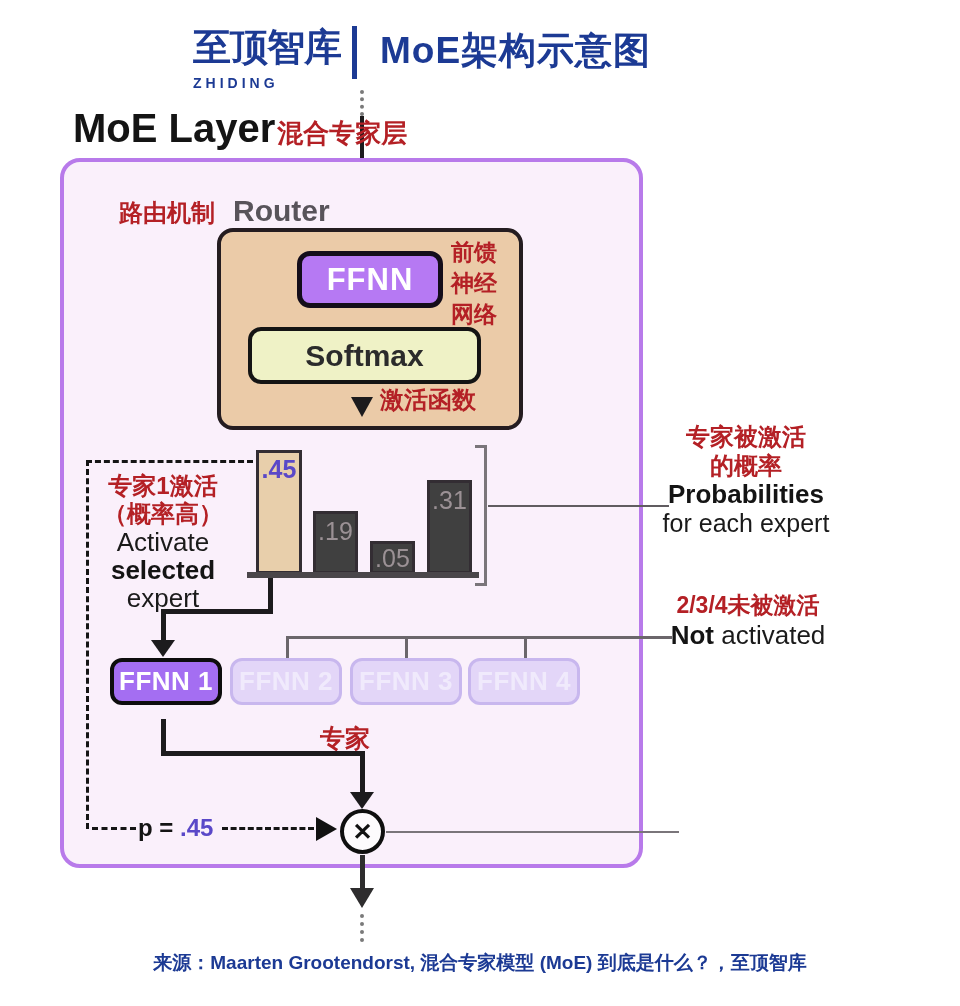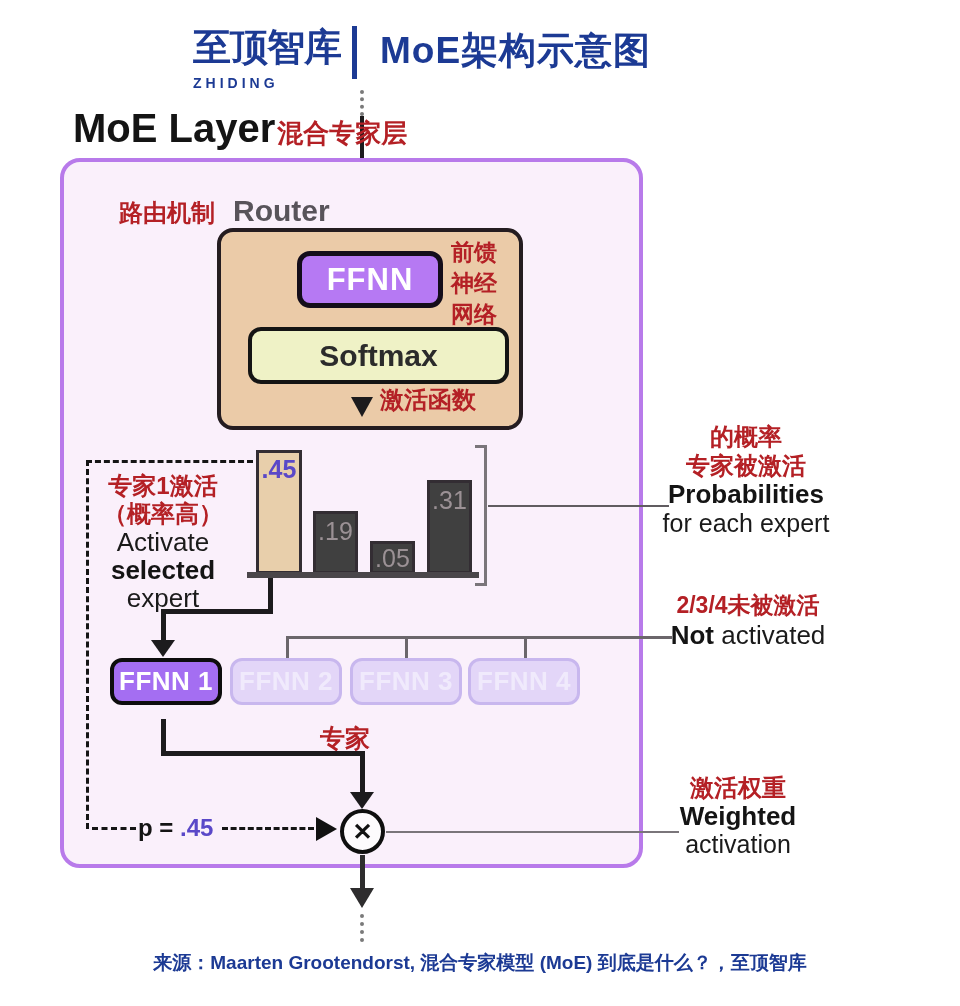--- a/index.html
+++ b/index.html
@@ -23,21 +23,21 @@
   .dash-h { border-top:3px dashed #151515; }
   .dash-v { border-left:3px dashed #151515; }
 
   .tri { width:0; height:0; }
 
   
   .outer-box { width:583px; height:710px; border:4px solid #b87aea; border-radius:20px; background:#faf0fb; }
   .router-box { width:306px; height:202px; background:#ebcba8; border:4px solid #241c20; border-radius:16px; }
   .ffnn-box { width:146px; height:57px; background:#b679f3; border:5px solid #140d1a; border-radius:13px;
               display:flex; align-items:center; justify-content:center; color:#ffffff; font-weight:800; font-size:31px; letter-spacing:1px; }
-  .softmax-box { width:261px; height:57px; background:#eff2c6; border:4px solid #141414; border-radius:13px;
+  .softmax-box { width:233px; height:57px; background:#eff2c6; border:4px solid #141414; border-radius:13px;
               display:flex; align-items:center; justify-content:center; color:#2b2b2b; font-weight:800; font-size:30px; }
 
   .expert { width:112px; height:47px; border-radius:12px; display:flex; align-items:center; justify-content:center;
             font-weight:800; font-size:26px; letter-spacing:0.5px; }
   .expert-active { background:#a46ef2; border:4px solid #0d0d0d; color:#ffffff; }
   .expert-dim { background:#e3d6f8; border:3px solid #c8b7ee; color:#f0eafc; }
 
   
   .bar { border:3px solid #332d33; text-align:center; }
   .bar-hot { background:#e8cfab; }
@@ -167,32 +167,27 @@
   <div class="abs mult-circle" style="left:340px; top:809px;">
     <span>✕</span>
   </div>
   <div class="abs" style="left:386px; top:831px; width:293px; height:2px; background:#7a757a;"></div>
 
   <div class="abs" style="left:360px; top:855px; width:5px; height:35px; background:#2e2d2e;"></div>
   <div class="abs tri" style="left:350px; top:888px; border-left:12px solid transparent; border-right:12px solid transparent; border-top:20px solid #2e2d2e;"></div>
   <div class="abs dot-v" style="left:360px; top:914px; height:28px;"></div>
 
   <div class="abs note-block" style="left:655px; top:422px; width:182px; line-height:29px;">
+    <div class="cn-red" style="font-size:24px;">专家被激活</div>
     <div class="cn-red" style="font-size:24px;">的概率</div>
-    <div class="cn-red" style="font-size:24px;">专家被激活</div>
     <div class="b" style="font-size:26px;">Probabilities</div>
     <div style="font-size:25px;">for each expert</div>
   </div>
 
   <div class="abs note-block" style="left:657px; top:590px; width:182px; line-height:30px;">
     <div class="cn-red" style="font-size:23px;">2/3/4未被激活</div>
     <div style="font-size:26px;"><span class="b">Not</span><span> activated</span></div>
   </div>
 
-  <div class="abs note-block" style="left:647px; top:774px; width:182px; line-height:28px;">
-    <div class="cn-red" style="font-size:24px;">激活权重</div>
-    <div class="b" style="font-size:26px;">Weighted</div>
-    <div style="font-size:25px;">activation</div>
-  </div>
 
   <div class="abs footer" style="left:0px; top:950px;">来源：Maarten Grootendorst, 混合专家模型 (MoE) 到底是什么？，至顶智库</div>
 
 </div>
 
 </body></html>

